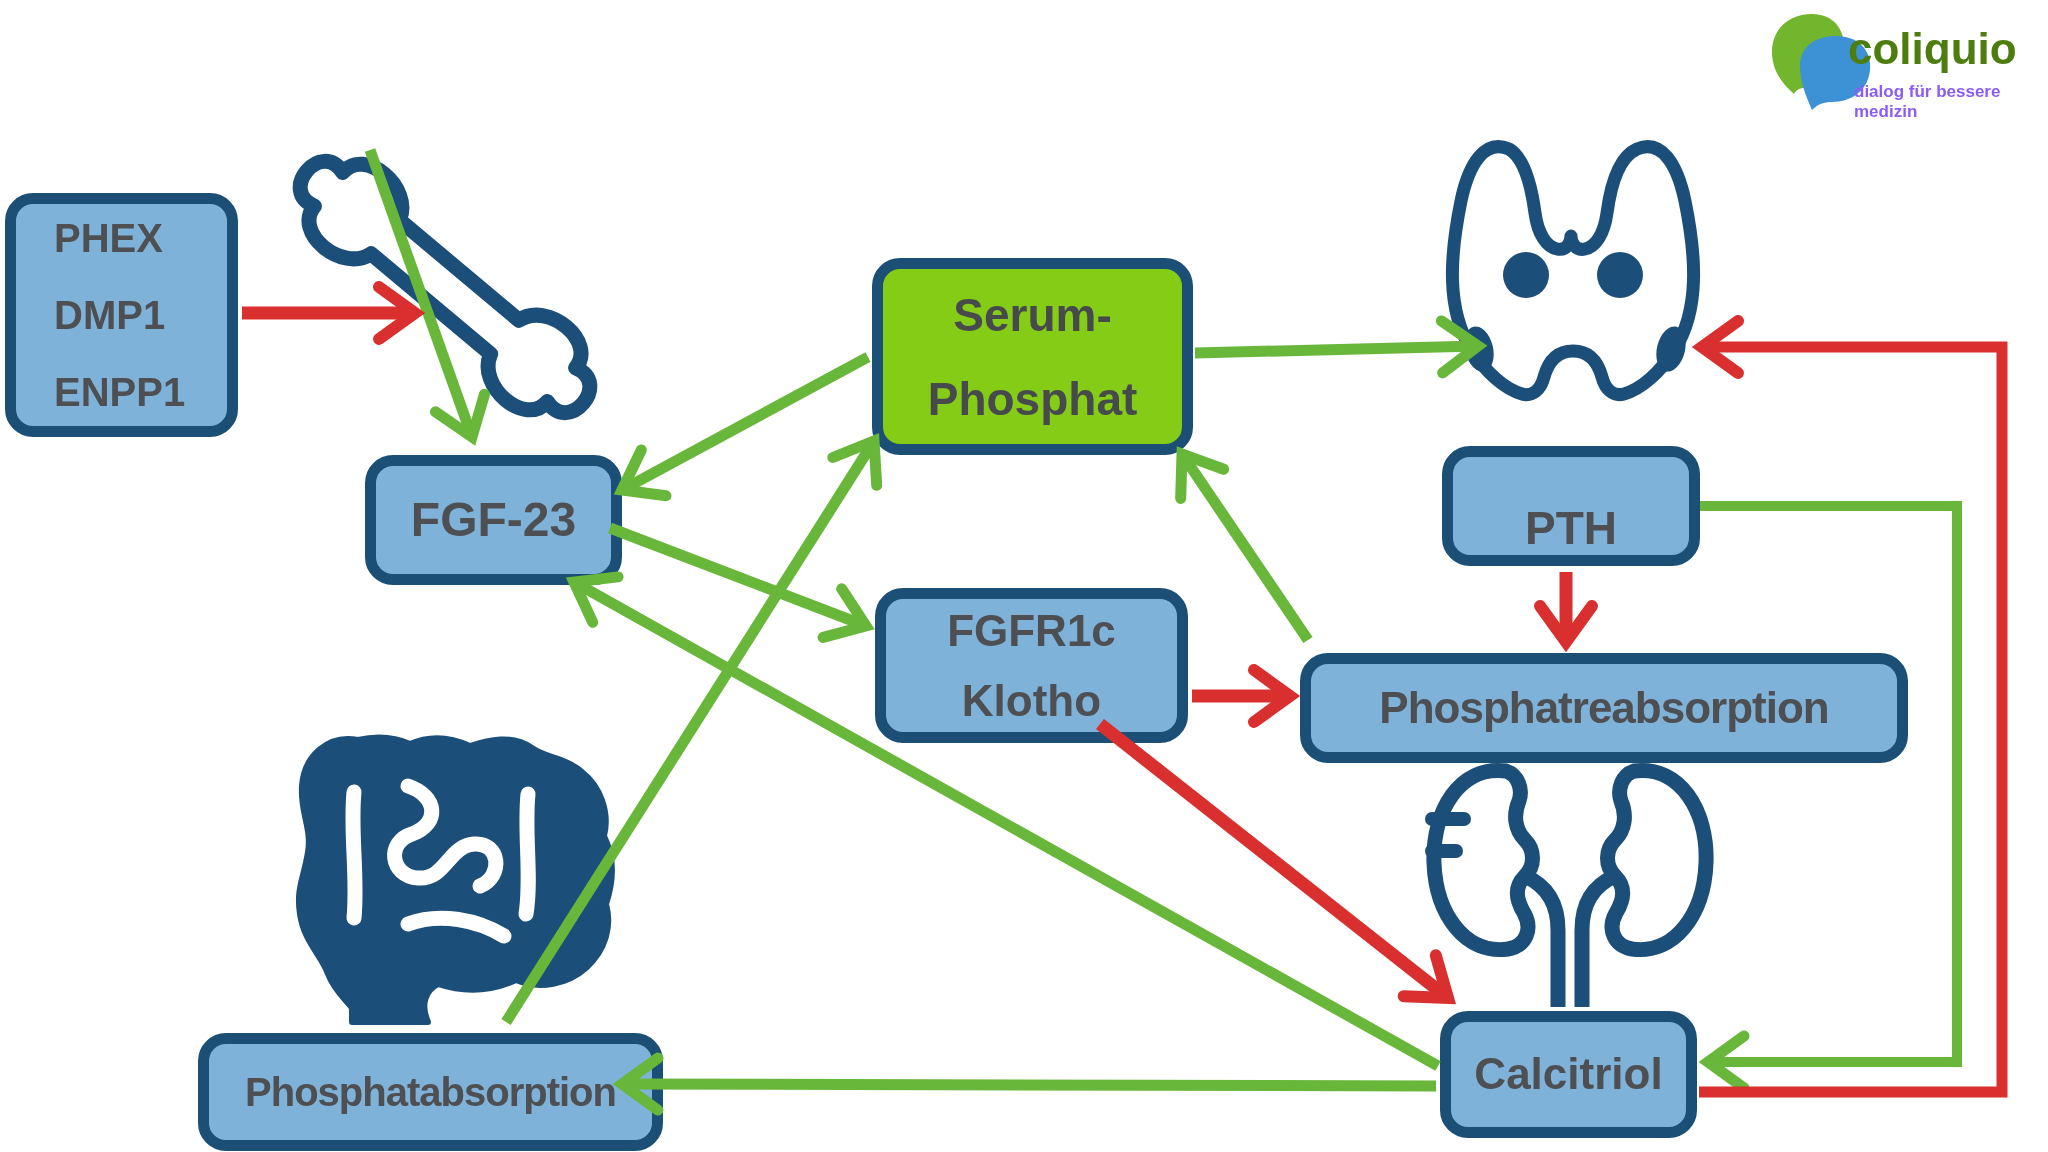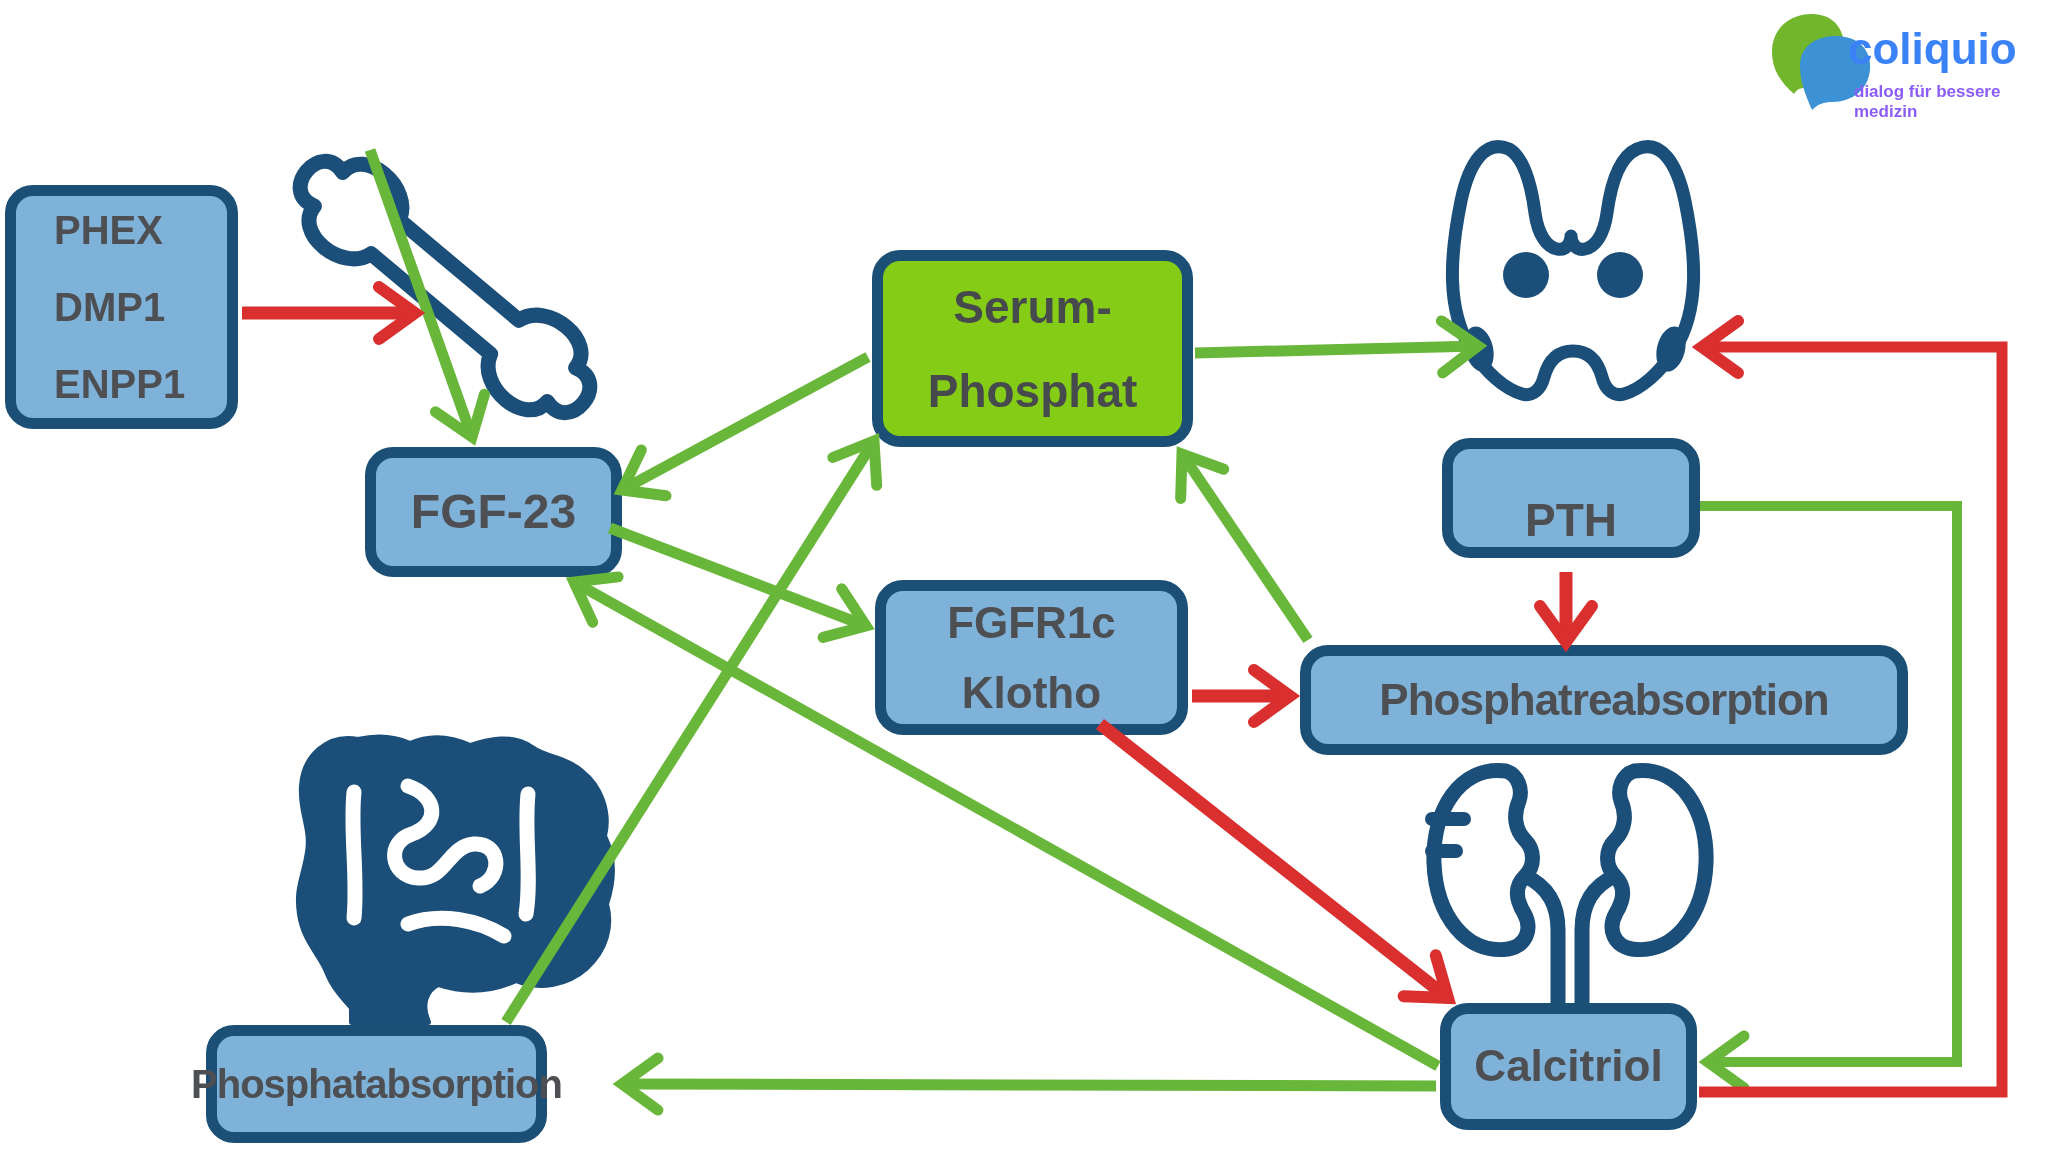--- a/index.html
+++ b/index.html
@@ -8,42 +8,42 @@
     font-family:"Liberation Sans","DejaVu Sans",sans-serif;
   }
   .title{
     position:absolute;left:75px;top:30px;font-size:56px;font-weight:bold;
     color:#1b4e79;letter-spacing:0px;
   }
   .node{
     position:absolute;box-sizing:border-box;background:#7fb2d9;
     border:11px solid #1b4f76;border-radius:28px;color:#4d4f52;font-weight:bold;
     display:flex;flex-direction:column;align-items:center;justify-content:center;
-    text-align:center;line-height:1.15;
+    text-align:center;line-height:1.15;margin-top:8px;
   }
   .node.dark{background:#84cc16;}
   .node.left-align{align-items:flex-start;text-align:left;padding-left:38px;}
   #node-phex{left:5px;top:185px;width:233px;height:244px;font-size:40px;}
   #node-phex span{line-height:77px;}
   #node-fgf23{left:365px;top:447px;width:257px;height:130px;font-size:48px;}
   #node-serum{left:872px;top:250px;width:321px;height:197px;font-size:46px;color:#474a4d;}
   #node-serum span{line-height:84px;}
   #node-fgfr1c{left:875px;top:580px;width:313px;height:155px;font-size:44px;}
   #node-fgfr1c span{line-height:70px;}
   #node-pth{left:1442px;top:438px;width:258px;height:120px;font-size:46px;justify-content:flex-end;}
   #node-preabs{left:1300px;top:645px;width:608px;height:110px;font-size:44px;letter-spacing:-1px;}
-  #node-pabs{left:206px;top:1025px;width:341px;height:118px;font-size:40px;letter-spacing:-1px;}
+  #node-pabs{left:198px;top:1025px;width:465px;height:118px;font-size:40px;letter-spacing:-1px;}
   #node-calcitriol{left:1440px;top:1003px;width:257px;height:127px;font-size:44px;}
   .icon-layer,.arrow-layer{position:absolute;left:0;top:0;pointer-events:none;}
   .arrow-layer{z-index:30;}
   .icon-layer{z-index:5;}
   .node{z-index:10;}
   .logo{position:absolute;left:1755px;top:10px;width:290px;height:100px;z-index:10;}
   .logo-text{
-    position:absolute;left:93px;top:14px;font-size:44px;font-weight:bold;color:#3b82f6;
+    position:absolute;left:93px;top:14px;font-size:44px;font-weight:bold;color:#4d7c0f;
   }
   .logo-tagline{
     position:absolute;left:99px;top:72px;font-size:17px;font-weight:bold;color:#8b5cf6;
   }
 </style>
 </head>
 <body>
 
 <div id="canvas">
 

